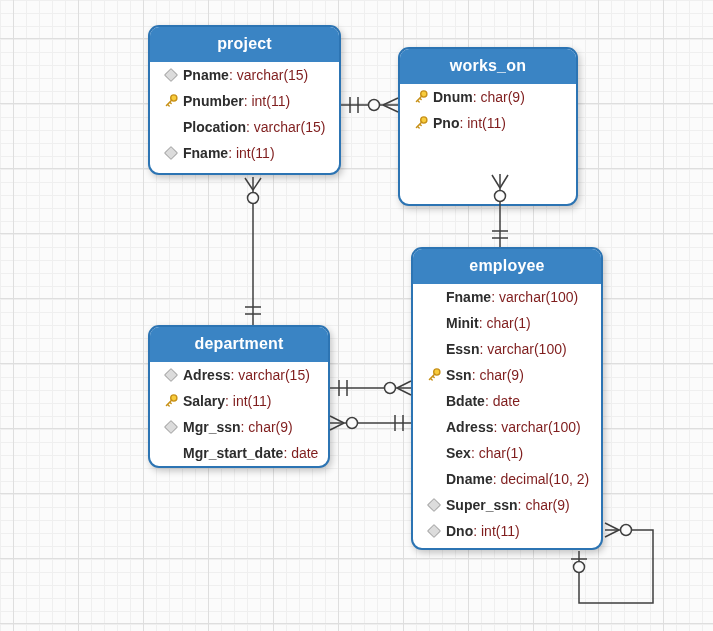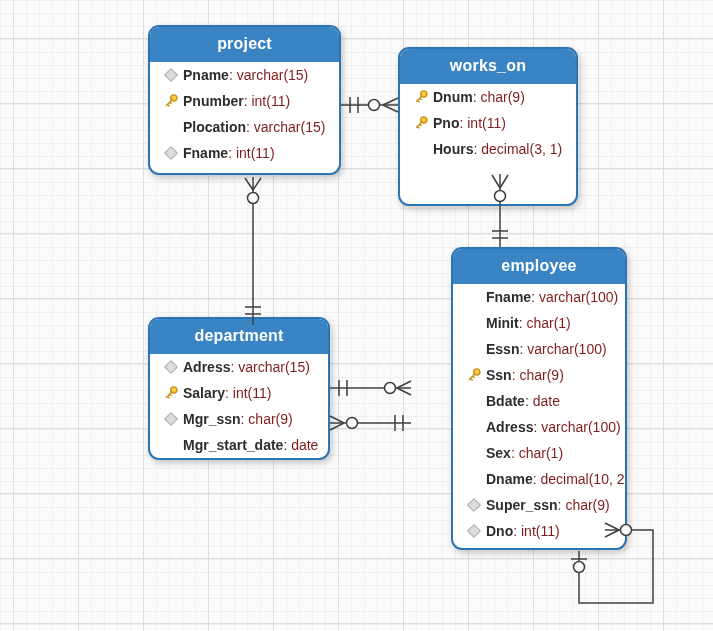--- a/index.html
+++ b/index.html
@@ -120,29 +120,24 @@
             <svg width="16" height="16" viewBox="0 0 16 16">
               <g stroke="#c79016" stroke-width="1.4" fill="#f8cc3c" stroke-linejoin="round" stroke-linecap="round">
                 <circle cx="10.8" cy="5" r="3.1"></circle>
                 <path d="M8.8 7 L3.4 12.6 M4.6 11.4 L6.2 13 M6.8 9.2 L8.2 10.6" fill="none"></path>
               </g>
             </svg>
           </span>
           <span class="col-name">Pno</span>
           <span class="col-type">int(11)</span>
         </div>
-        <div class="row">
-          <span class="cicon"></span>
-          <span class="col-name">Hours</span>
-          <span class="col-type">decimal(3, 1)</span>
-        </div>
-      </div>
-  </div>
-
-  <div class="er-table" style="left:411px;top:247px;width:176px;height:303px;margin-left:40px;">
+      </div>
+  </div>
+
+  <div class="er-table" style="left:411px;top:247px;width:192px;height:303px;">
     <div class="er-header">
       <span class="er-title">employee</span>
     </div>
     <div class="er-rows">
         <div class="row">
           <span class="cicon"></span>
           <span class="col-name">Fname</span>
           <span class="col-type">varchar(100)</span>
         </div>
         <div class="row">
@@ -197,21 +192,21 @@
         <div class="row">
           <span class="cicon">
             <i class="dia"></i>
           </span>
           <span class="col-name">Dno</span>
           <span class="col-type">int(11)</span>
         </div>
       </div>
   </div>
 
-  <div class="er-table" style="left:148px;top:317px;width:182px;height:143px;">
+  <div class="er-table" style="left:148px;top:325px;width:182px;height:143px;">
     <div class="er-header">
       <span class="er-title">department</span>
     </div>
     <div class="er-rows">
         <div class="row">
           <span class="cicon">
             <i class="dia"></i>
           </span>
           <span class="col-name">Adress</span>
           <span class="col-type">varchar(15)</span>

